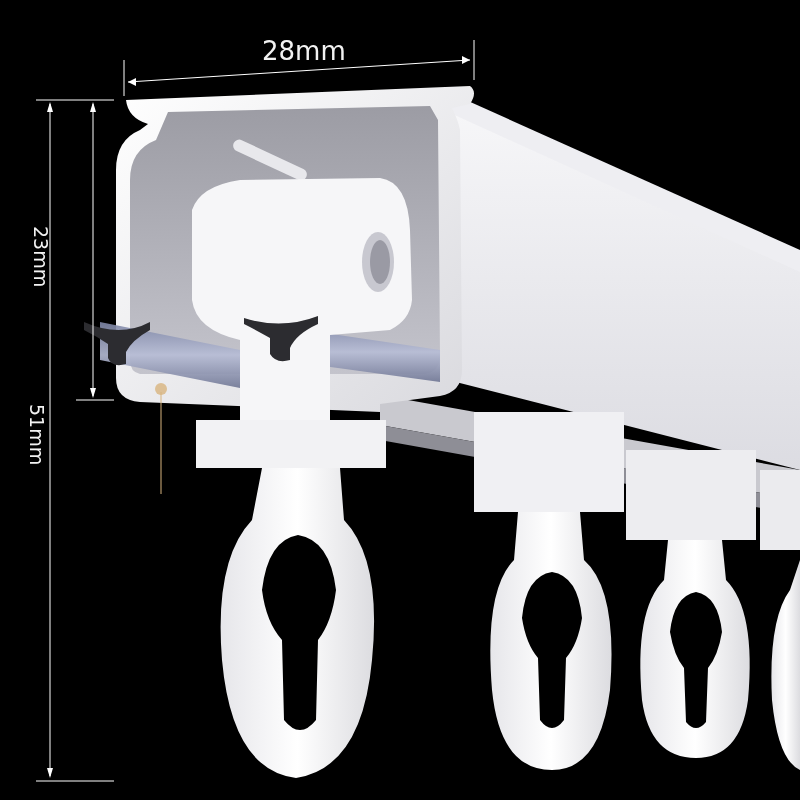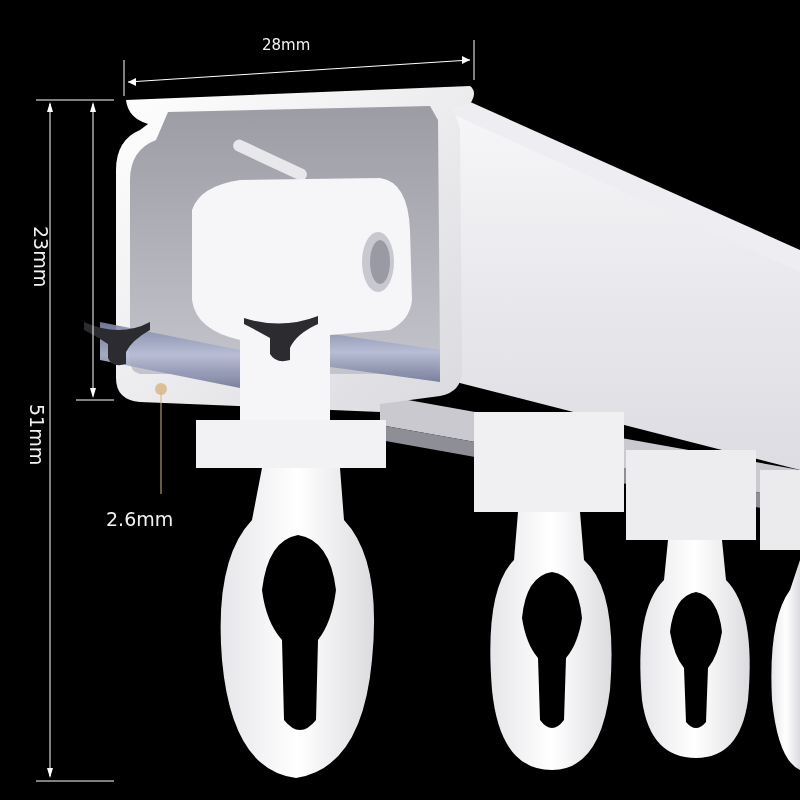--- a/index.html
+++ b/index.html
@@ -1,19 +1,19 @@
 <!DOCTYPE html>
 <html><head>
   <meta charset="utf-8">
   <style>
     html, body { margin: 0; padding: 0; background: #000; }
     body { width: 800px; height: 800px; overflow: hidden; position: relative; font-family: "DejaVu Sans", sans-serif; }
     .stage { position: absolute; left: 0; top: 0; width: 800px; height: 800px; }
     .label { position: absolute; color: #f2f2f2; white-space: nowrap; }
-    .dim-width { left: 262px; top: 36px; font-size: 15px; }
+    .dim-width { left: 262px; top: 36px; font-size: 26px; }
     .dim-23 { left: 52px; top: 226px; font-size: 19px; transform: rotate(90deg); transform-origin: left top; }
     .dim-51 { left: 48px; top: 404px; font-size: 19px; transform: rotate(90deg); transform-origin: left top; }
     .thick { left: 106px; top: 505px; font-size: 19px; text-align: center; line-height: 28px; font-family: "DejaVu Sans", sans-serif; }
   </style>
 </head>
 <body>
 
 <div class="stage">
   <svg width="800" height="800" viewBox="0 0 800 800">
     <defs>
@@ -117,15 +117,14 @@
     <g>
       <circle cx="161" cy="389" r="6" fill="#d8b47e" opacity="0.8"></circle>
       <line x1="161" y1="392" x2="161" y2="494" stroke="#d8b47e" stroke-width="1"></line>
     </g>
   </svg>
 
   <div class="label dim-width">28mm</div>
   <div class="label dim-23">23mm</div>
   <div class="label dim-51">51mm</div>
   <div class="label thick">
-    <div>2.6mm</div>
   </div>
 </div>
 
 </body></html>

